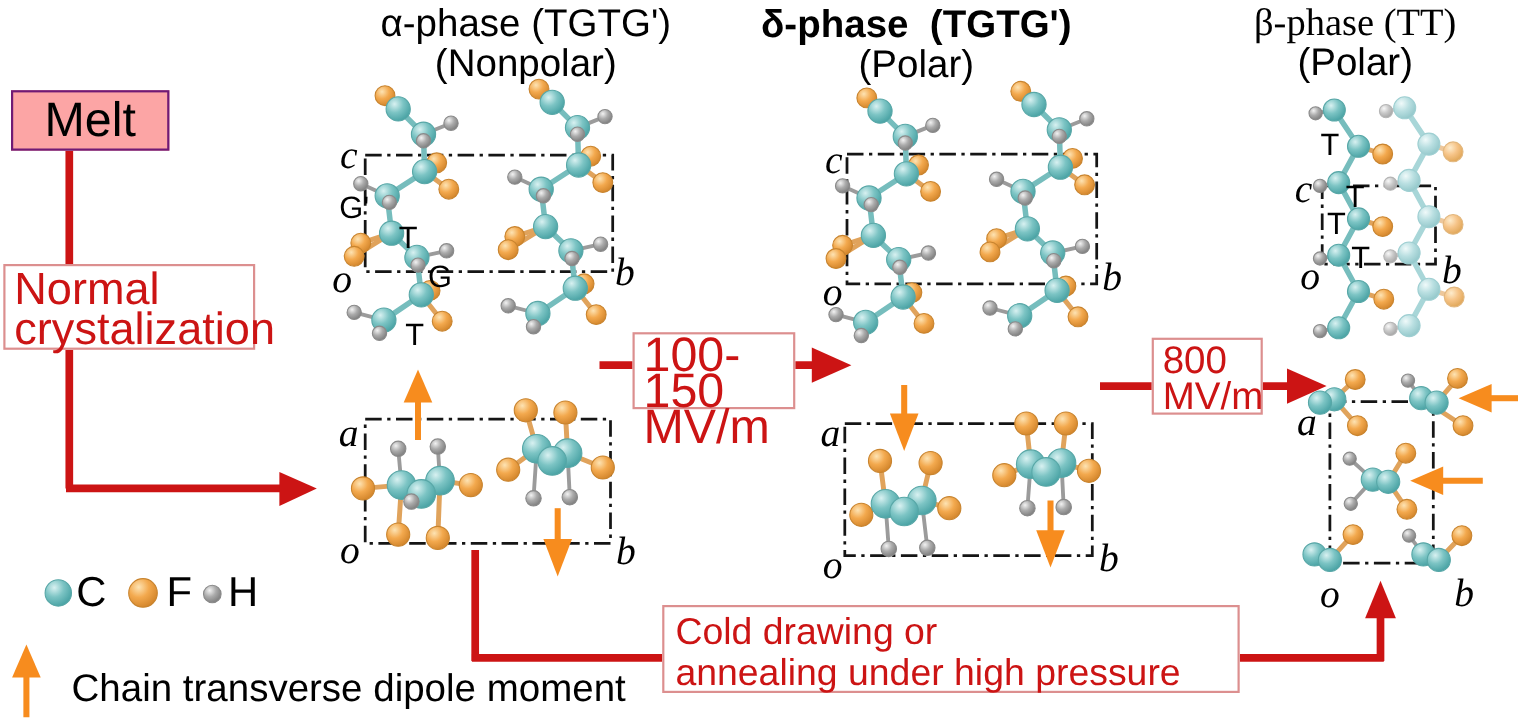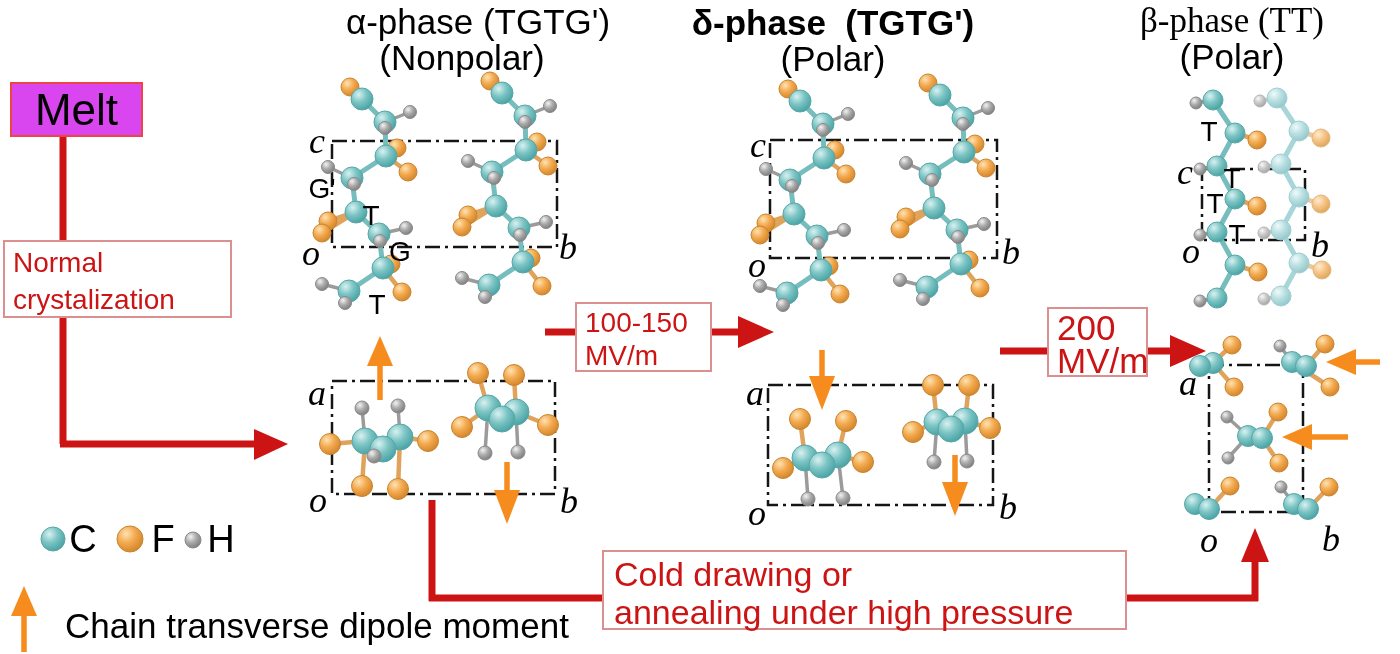--- a/index.html
+++ b/index.html
@@ -9,27 +9,27 @@
   }
   #gfx{position:absolute;left:0;top:0;}
   .abs{position:absolute;}
   .ctr{transform:translate(-50%,-50%);white-space:pre;}
   .title{font-size:35px;color:#000;white-space:pre;}
   .axis{font-family:"Liberation Serif", serif;font-style:italic;font-size:36px;color:#000;}
   .conf{font-size:28px;color:#000;}
   .legend-sym{font-size:38px;color:#000;}
   .note{font-size:35px;color:#000;white-space:nowrap;transform:translateY(-50%);}
   .melt-box{
-    left:10px;top:82px;width:133px;height:55px;border:2px solid #ef4444;
+    left:10px;top:82px;width:144px;height:55px;border:2px solid #701a75;
     display:flex;align-items:center;justify-content:center;
-    font-size:44px;color:#000;background:#d946ef;box-sizing:border-box;
+    font-size:44px;color:#000;background:#fca5a5;box-sizing:border-box;
   }
   .red-box{border:2px solid #dc8f8f;background:#fff;color:#cc1414;box-sizing:border-box;}
-  .normal-box{left:3px;top:240px;width:229px;height:78px;font-size:28px;line-height:37px;padding:2px 0 17px 8px;}
-  .field1-box{left:575px;top:302px;width:137px;height:70px;font-size:28px;line-height:33px;padding:2px 0 0 8px;}
+  .normal-box{left:3px;top:240px;width:229px;height:78px;font-size:41px;line-height:37px;padding:2px 0 17px 8px;}
+  .field1-box{left:575px;top:302px;width:148px;height:70px;font-size:44px;line-height:33px;padding:2px 0 0 8px;}
   .field2-box{left:1047px;top:307px;width:101px;height:70px;font-size:35px;line-height:33px;padding:2px 0 0 8px;}
   .cold-box{left:602px;top:550px;width:525px;height:80px;font-size:34px;line-height:38px;padding:3px 0 0 10px;white-space:nowrap;}
 </style>
 </head>
 <body>
 
 <div id="stage">
 
   <svg id="gfx" width="1400" height="654" viewBox="0 0 1400 654">
     <defs>
@@ -507,31 +507,31 @@
     <div>Normal</div>
     <div>crystalization</div>
   </div>
 
   <div class="abs red-box field1-box">
     <div>100-150</div>
     <div>MV/m</div>
   </div>
 
   <div class="abs red-box field2-box">
-    <div>200</div>
+    <div>800</div>
     <div>MV/m</div>
   </div>
 
   <div class="abs red-box cold-box">
     <div>Cold drawing or</div>
     <div>annealing under high pressure</div>
   </div>
 
   <span class="abs ctr title" style="left:478px;top:22px;">α-phase (TGTG')</span>
-  <span class="abs ctr title" style="left:462px;top:58px;">(Nonpolar)</span>
+  <span class="abs ctr title" style="left:478px;top:58px;">(Nonpolar)</span>
   <span class="abs ctr title" style="left:833px;top:23px;font-weight:bold;">δ-phase  (TGTG')</span>
   <span class="abs ctr title" style="left:833px;top:59px;">(Polar)</span>
   <span class="abs ctr title" style="left:1232px;top:21px;font-family:Liberation Serif, serif;">β-phase (TT)</span>
   <span class="abs ctr title" style="left:1232px;top:57px;">(Polar)</span>
 
   <span class="abs ctr axis" style="left:317px;top:141px;">c</span>
   <span class="abs ctr axis" style="left:311px;top:253px;">o</span>
   <span class="abs ctr axis" style="left:568px;top:247px;">b</span>
   <span class="abs ctr axis" style="left:317px;top:393px;">a</span>
   <span class="abs ctr axis" style="left:318px;top:500px;">o</span>

